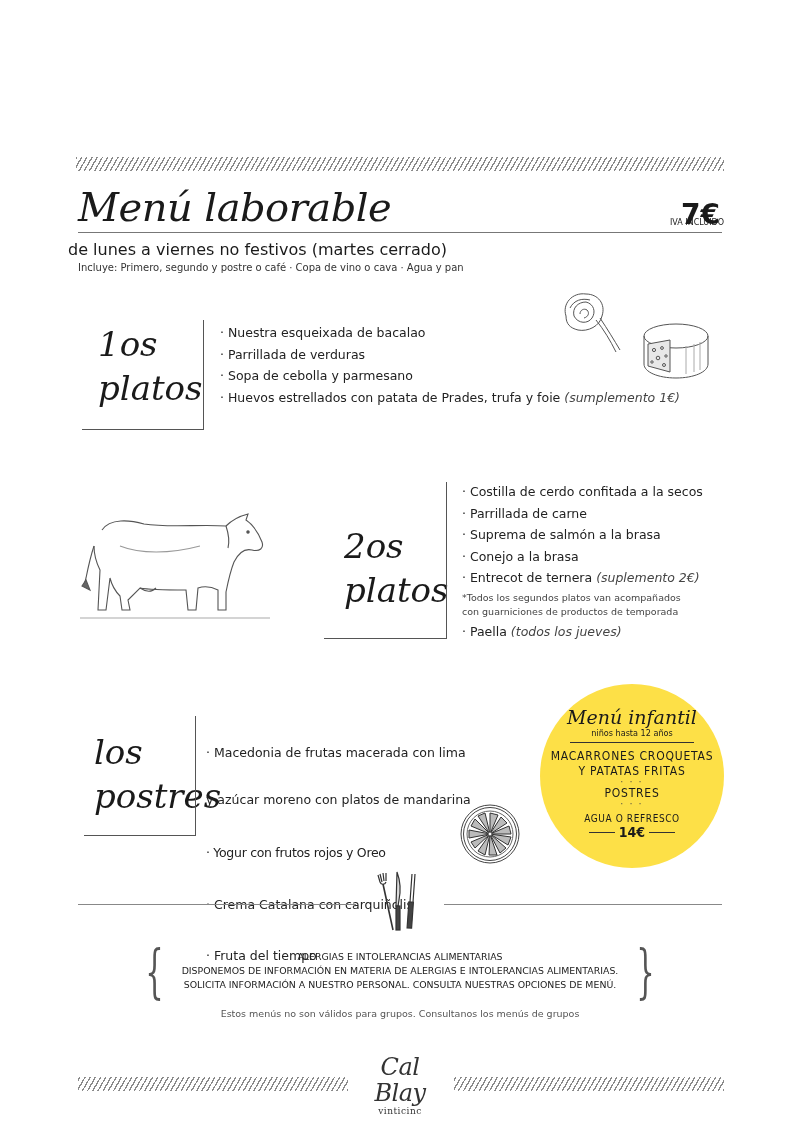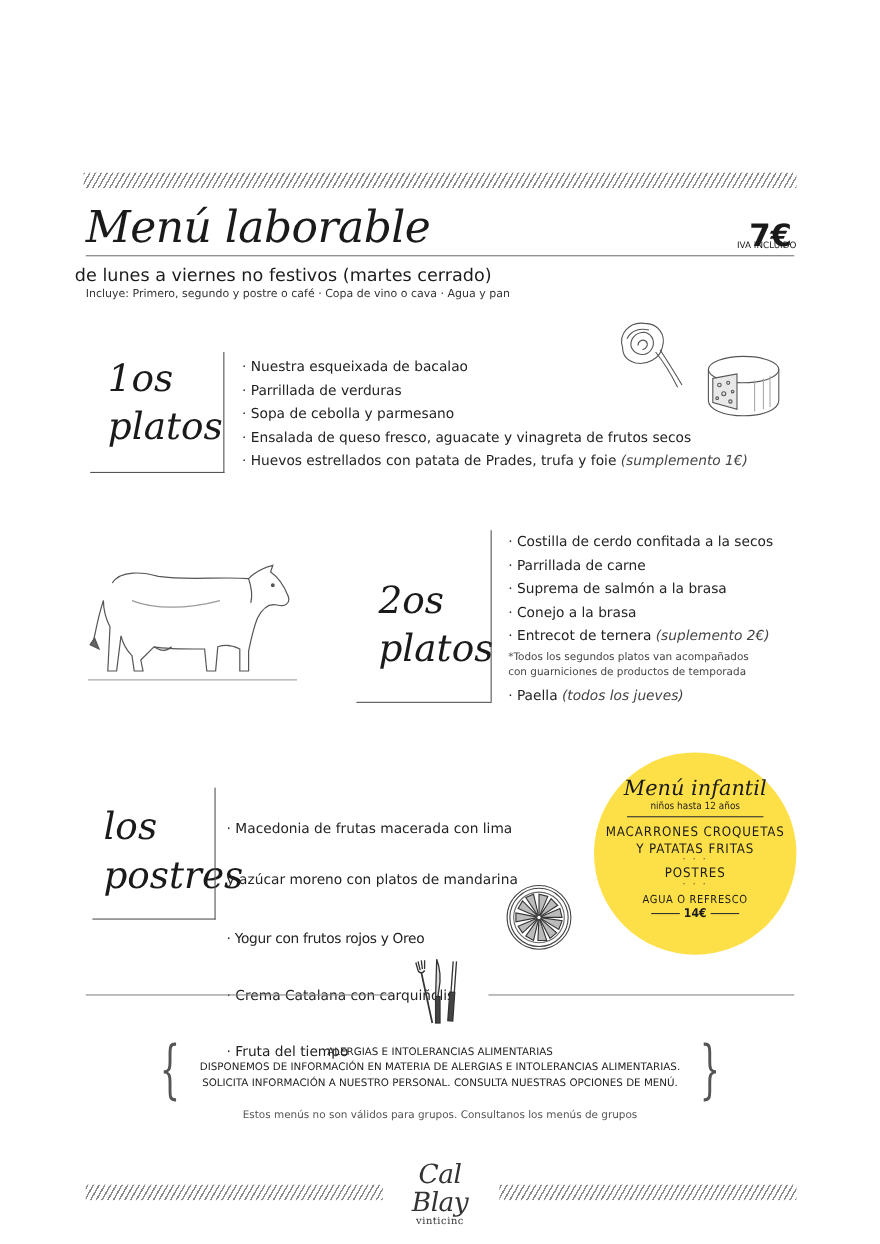--- a/index.html
+++ b/index.html
@@ -35,21 +35,21 @@
       position: absolute; left: 540px; top: 684px; width: 184px; height: 184px;
       border-radius: 50%; background: #fde047; text-align: center;
       font-family: "DejaVu Sans Condensed", "DejaVu Sans", sans-serif;
     }
     #kids .k-title { font-size: 19px; margin-top: 22px; }
     #kids .k-age { font-size: 9px; margin-top: 0px; }
     #kids .k-rule { width: 124px; height: 1px; background: #333; margin: 4px auto 6px; }
     #kids .k-main { font-size: 12px; letter-spacing: 0.8px; line-height: 15px; }
     #kids .k-dots { font-size: 9px; line-height: 7px; letter-spacing: 2px; color: #444; }
     #kids .k-drink { font-size: 10px; letter-spacing: 0.6px; margin-top: 5px; }
-    #kids .k-price-row { display: flex; align-items: center; justify-content: center; gap: 4px; font-size: 11px; font-weight: bold; }
+    #kids .k-price-row { display: flex; align-items: center; justify-content: center; gap: 4px; font-size: 14px; font-weight: bold; }
     #kids .k-dash { width: 26px; height: 1px; background: #333; }
 
     .sep-line { position: absolute; height: 1px; background: #888; }
 
     #allergy { position: absolute; left: 150px; top: 944px; width: 500px; height: 56px; text-align: center; font-family: "DejaVu Sans", sans-serif; font-size: 9.4px; line-height: 14px; color: #222; padding-top: 6px; }
     .brace { position: absolute; top: 0; font-family: "DejaVu Serif", serif; font-size: 58px; line-height: 56px; color: #555; transform: scaleX(0.5); }
     #brace-l { left: -14px; }
     #brace-r { right: -14px; }
     #groups { position: absolute; left: 0; width: 800px; top: 1008px; text-align: center; font-size: 9.5px; color: #555; font-family: "DejaVu Sans", sans-serif; }
 
@@ -72,21 +72,20 @@
 <div class="sec-title script" style="left:98px; top:322px;">
   <div>1os</div>
   <div>platos</div>
 </div>
 <div class="sec-box-v" style="left:203px; top:320px; height:110px;"></div>
 <div class="sec-box-h" style="left:82px; top:429px; width:122px;"></div>
 <ul class="items" style="left:220px; top:322px;">
   <li><span>· Nuestra esqueixada de bacalao</span><span class="note"></span></li>
   <li><span>· Parrillada de verduras</span><span class="note"></span></li>
   <li><span>· Sopa de cebolla y parmesano</span><span class="note"></span></li>
-  <li><span>· Ensalada de queso fresco, aguacate y vinagreta de frutos secos</span><span class="note"></span></li>
   <li><span>· Huevos estrellados  con patata de Prades, trufa y foie </span><span class="note">(sumplemento 1€)</span></li>
 </ul>
 
 <svg class="illus" style="left:556px; top:286px;" width="72" height="72" viewBox="0 0 72 72" fill="none" stroke="#555" stroke-width="1">
   <path d="M10 30 C6 18 16 6 30 8 C42 8 50 18 46 30 C44 40 32 46 22 44 C14 42 10 38 10 30 Z"></path>
   <path d="M18 30 C16 22 22 16 30 16 C38 18 40 26 36 32 C32 38 22 38 18 30 Z"></path>
   <path d="M24 28 C24 24 28 22 31 24 C34 27 32 31 28 32"></path>
   <path d="M14 22 C18 14 26 12 34 14"></path>
   <path d="M40 34 C48 44 54 54 60 66"></path>
   <path d="M44 32 C52 44 58 54 64 64"></path>

